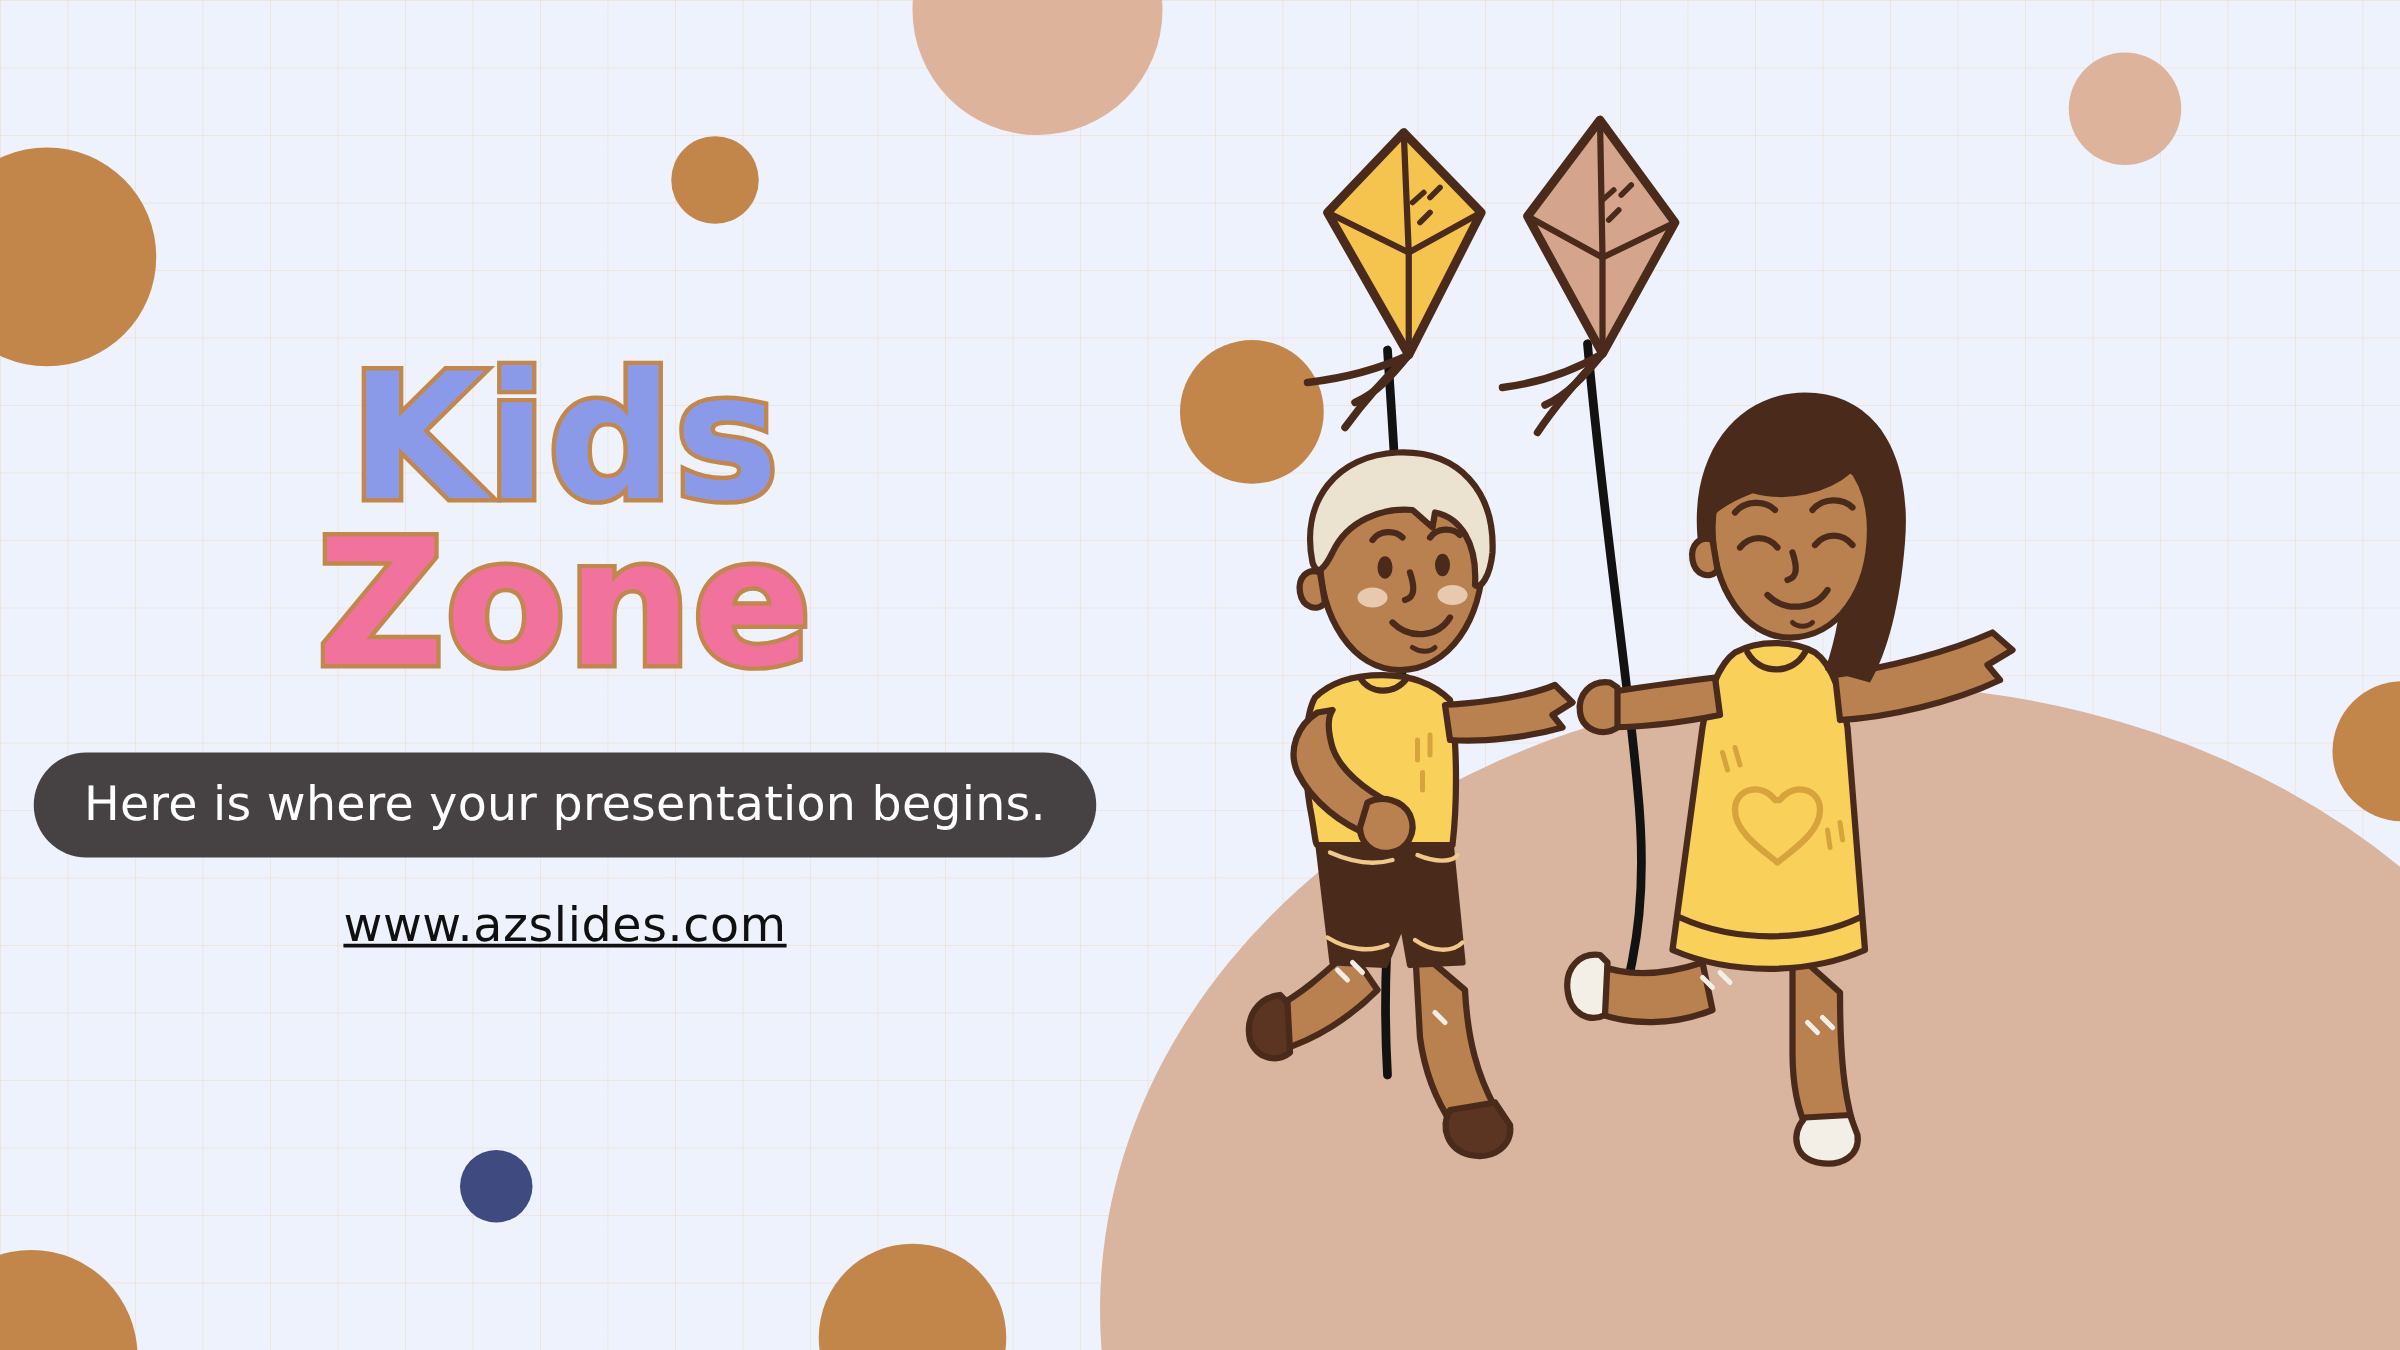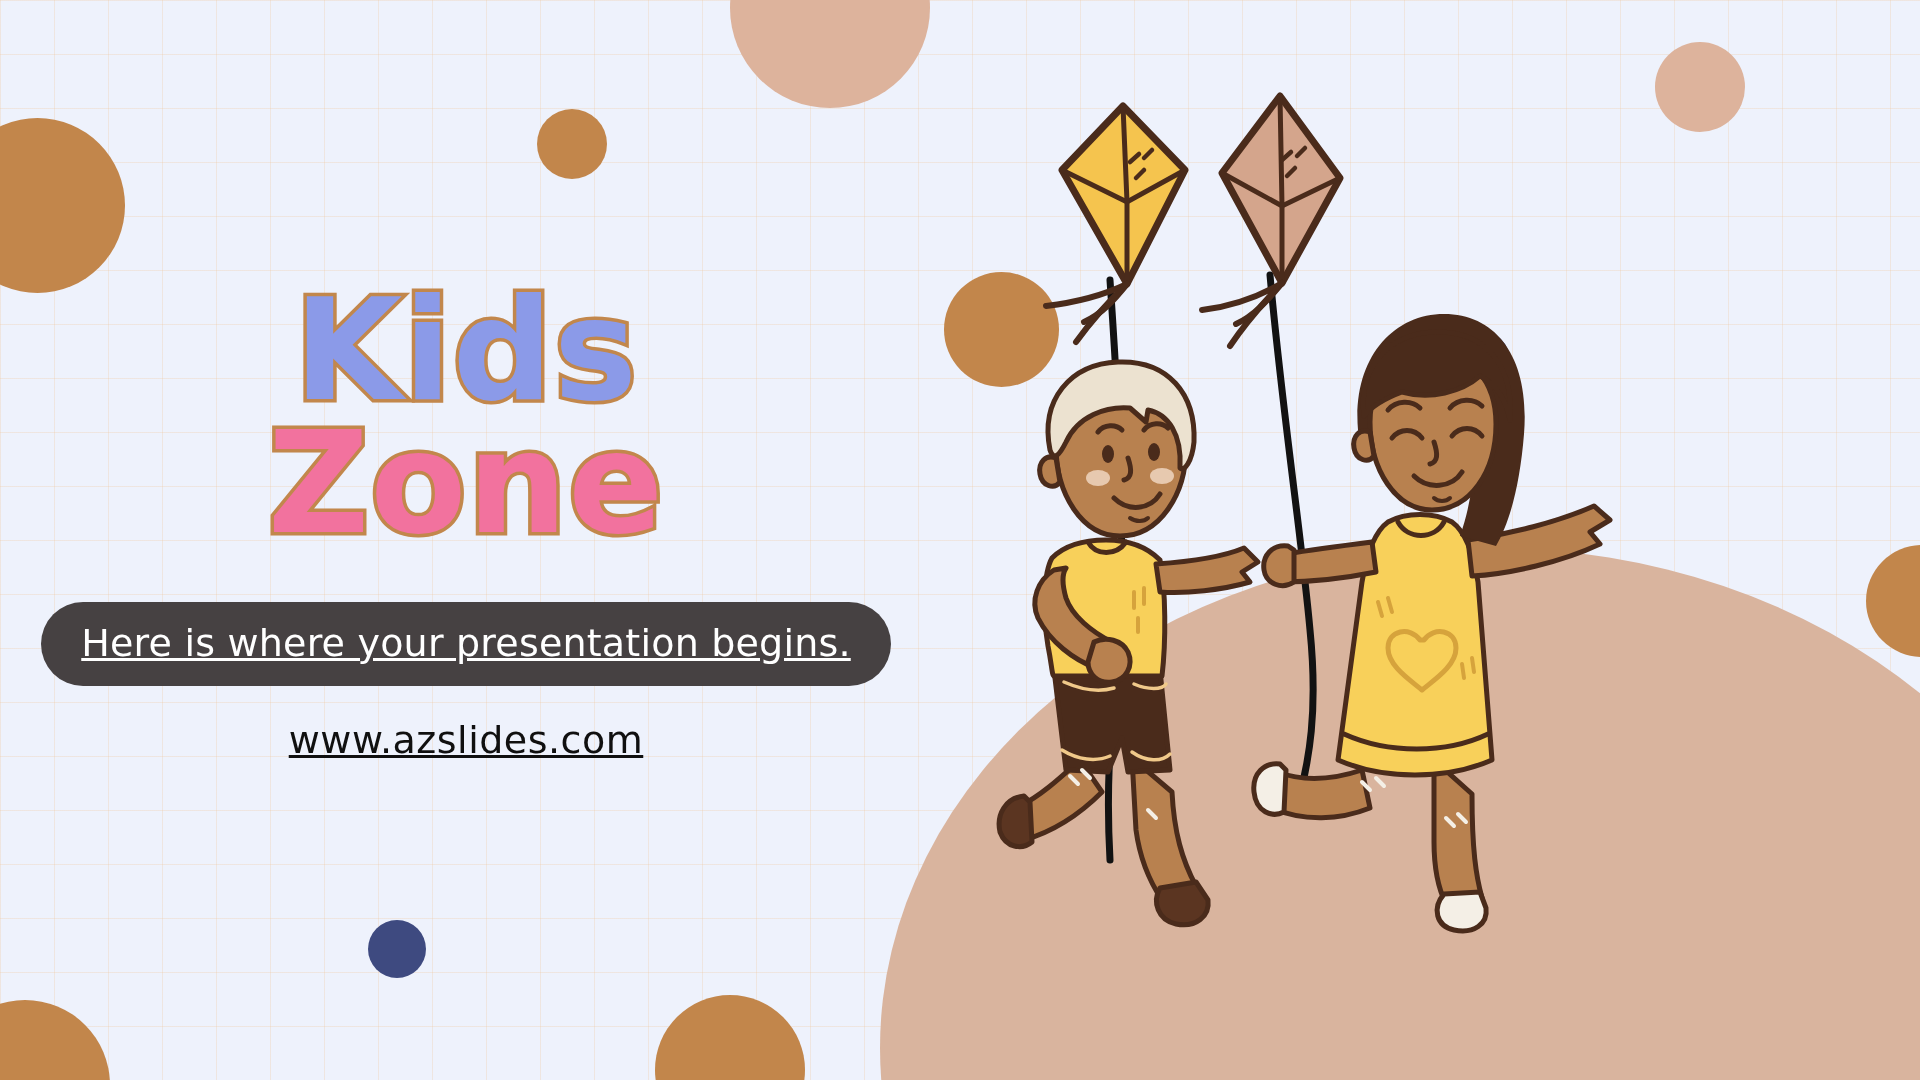--- a/index.html
+++ b/index.html
@@ -44,21 +44,21 @@
     top: 548px;
     width: 1220px;
     height: 1000px;
     border-radius: 50%;
     background: #d9b49e;
   }
 
   
   #text-block {
     position: absolute;
-    left: 16px;
+    left: 2px;
     top: 280px;
     width: 900px;
   }
 
   #title-wrap {
     text-align: center;
     line-height: 1.02;
   }
 
   .title-line {
@@ -146,21 +146,21 @@
     </div>
 
   <div id="text-block">
 
     <div id="title-wrap">
       <span class="title-line" id="title-kids" style="color: rgb(139, 154, 232); -webkit-text-stroke-color: rgb(194, 135, 76);">Kids</span>
       <span class="title-line" id="title-zone" style="color: rgb(242, 114, 158); -webkit-text-stroke-color: rgb(194, 135, 76);">Zone</span>
     </div>
 
     <div id="subtitle-pill" style="background: rgb(70, 65, 66);">
-      <span id="subtitle-text" style="color: rgb(255, 255, 255); text-decoration: underline;">Here is where your presentation begins.</span>
+      <span id="subtitle-text" style="color: rgb(255, 255, 255);">Here is where your presentation begins.</span>
     </div>
 
     <span id="website-url" style="color: rgb(16, 16, 16); text-decoration: underline;">www.azslides.com</span>
   </div>
 
   <svg id="illustration" viewBox="0 0 910 1010">
 
     <path d="M100 210 C 108 330, 118 470, 106 600 C 100 670, 96 720, 100 790" fill="none" stroke="#121212" stroke-width="7" stroke-linecap="round"></path>
     <path d="M260 205 C 272 340, 292 470, 300 560 C 308 640, 300 690, 286 740" fill="none" stroke="#121212" stroke-width="7" stroke-linecap="round"></path>
 

